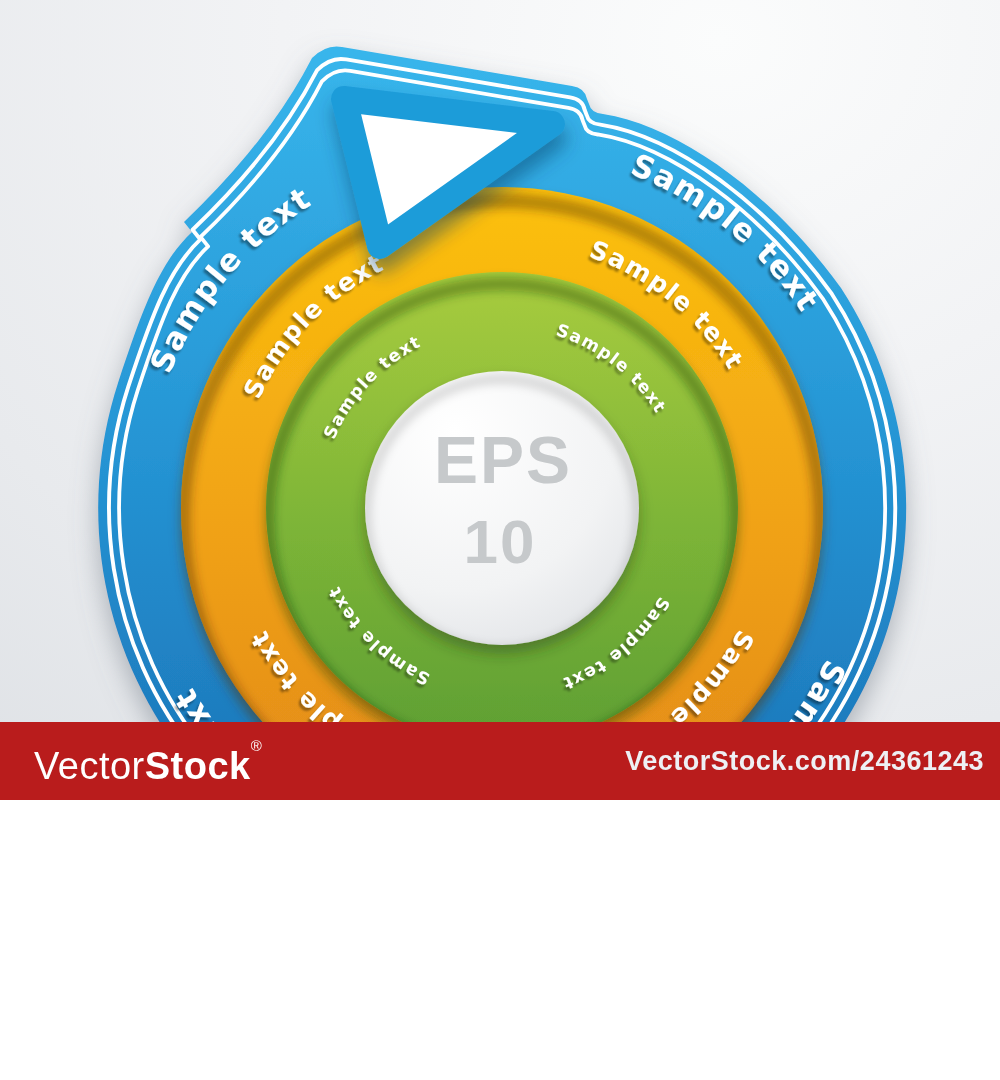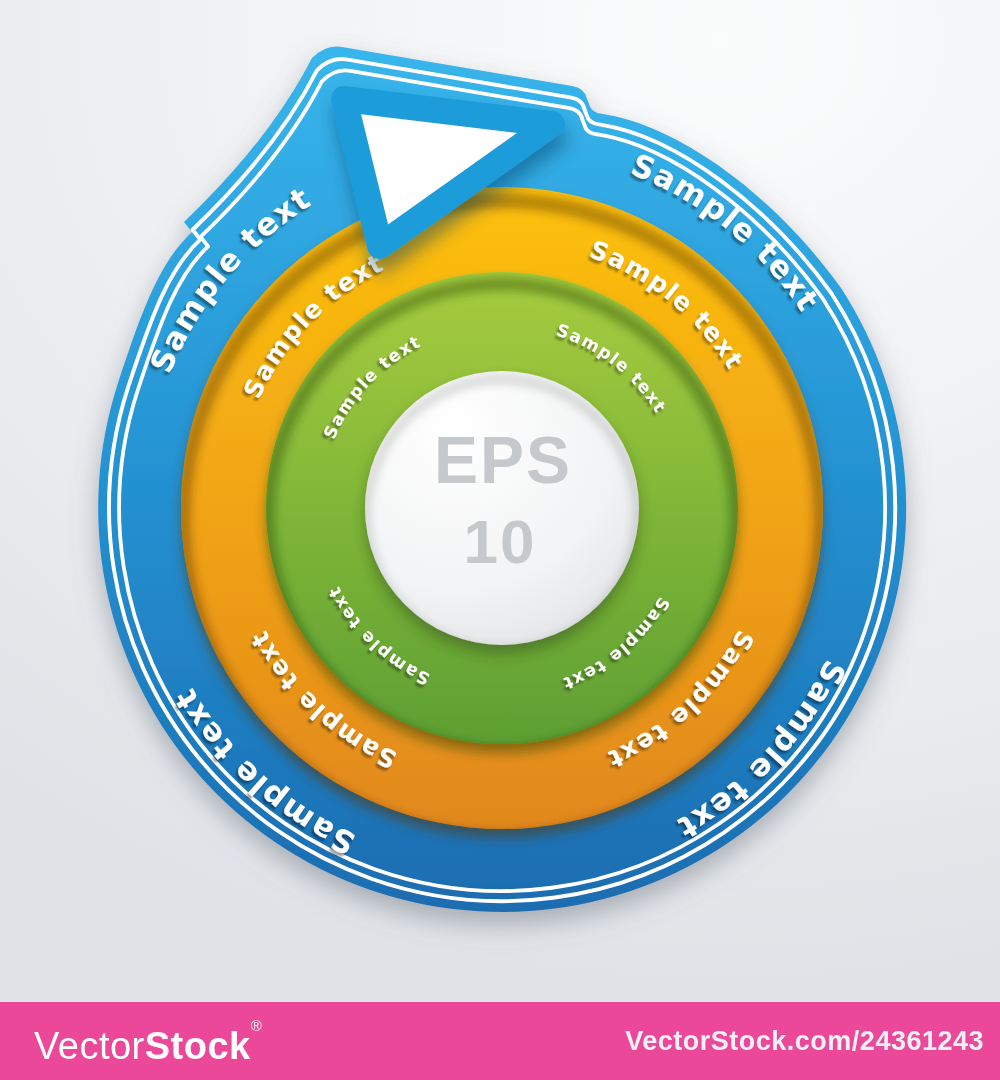--- a/index.html
+++ b/index.html
@@ -1,21 +1,21 @@
 <!DOCTYPE html>
 <html><head>
 <meta charset="utf-8">
 <style>
   html,body{margin:0;padding:0;}
   body{
     width:1000px;height:1080px;
     font-family:"Liberation Sans", sans-serif;
     background:#fff;
   }
-  .stage{width:1000px;height:1080px;position:relative;overflow:hidden;}
+  .stage{width:1000px;height:800px;position:relative;overflow:hidden;}
   .art{
     width:1000px;height:1002px;position:relative;
     background:radial-gradient(115% 95% at 72% 4%, #fbfcfc 0%, #f2f3f5 38%, #e8eaed 75%, #dfe2e6 100%);
   }
   .art svg{display:block;}
 
   
   .ring-text{
     font-family:"DejaVu Sans", sans-serif;
     font-weight:bold;
@@ -32,21 +32,21 @@
     fill:#c6c9cb;
     letter-spacing:2px;
     text-anchor:middle;
   }
   .eps-line1{font-size:66px;}
   .eps-line2{font-size:62px;}
 
   
   .bar{
     position:absolute;left:0;bottom:0;width:1000px;height:78px;
-    background:#ec4899;
+    background:#b91c1c;
     display:flex;align-items:center;justify-content:space-between;
     box-sizing:border-box;padding:0 16px 0 34px;
   }
   .brand{color:#ffffff;font-size:38px;line-height:1;white-space:nowrap;}
   .brand .light{font-weight:400;letter-spacing:0.5px;}
   .brand .bold{font-weight:700;letter-spacing:0.5px;}
   .brand .reg{font-size:15px;vertical-align:28px;font-weight:400;}
   .wm-url{color:#eef0f4;font-size:27px;font-weight:700;letter-spacing:0.5px;white-space:nowrap;}
 </style>
 </head>

